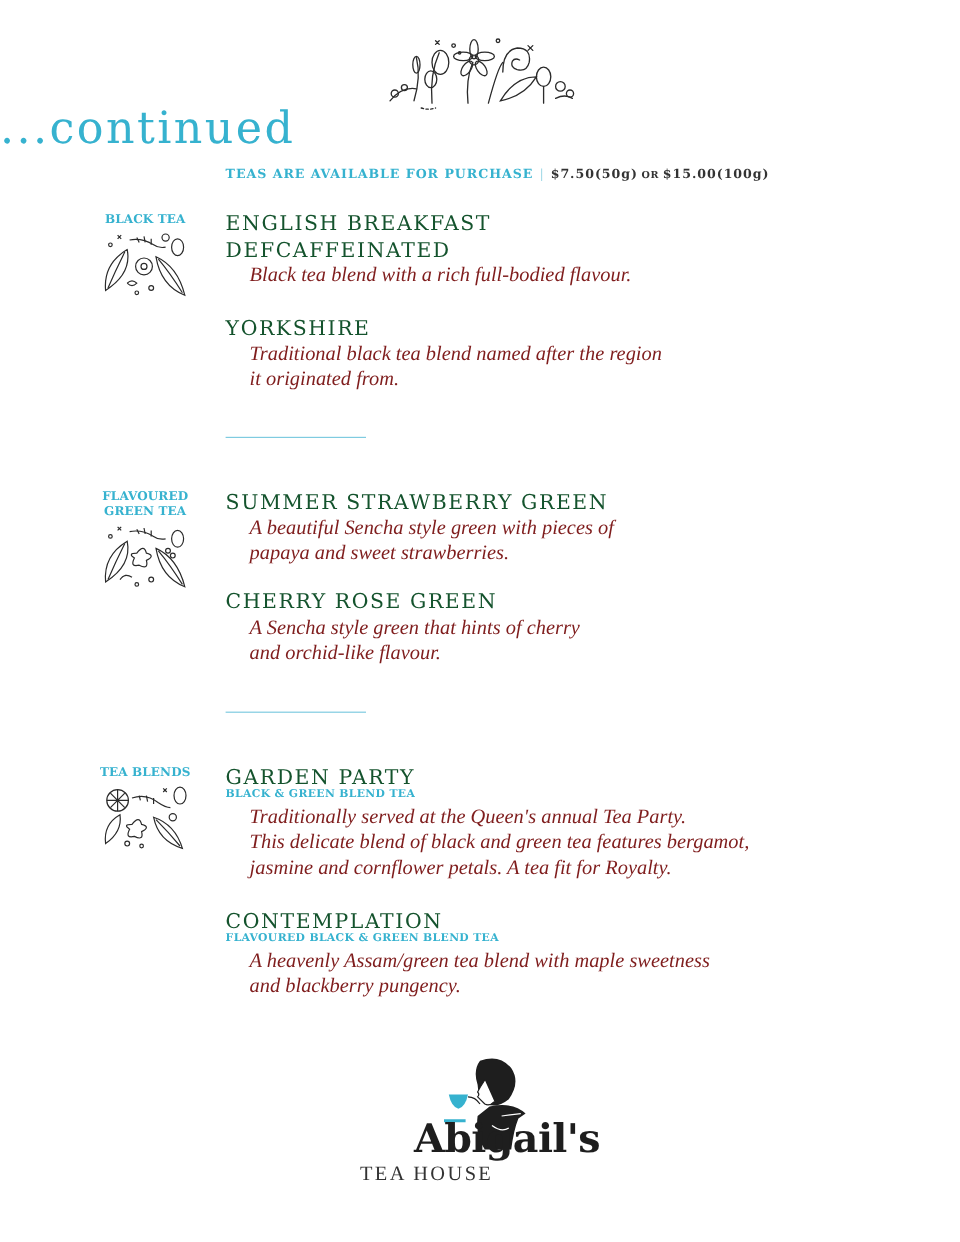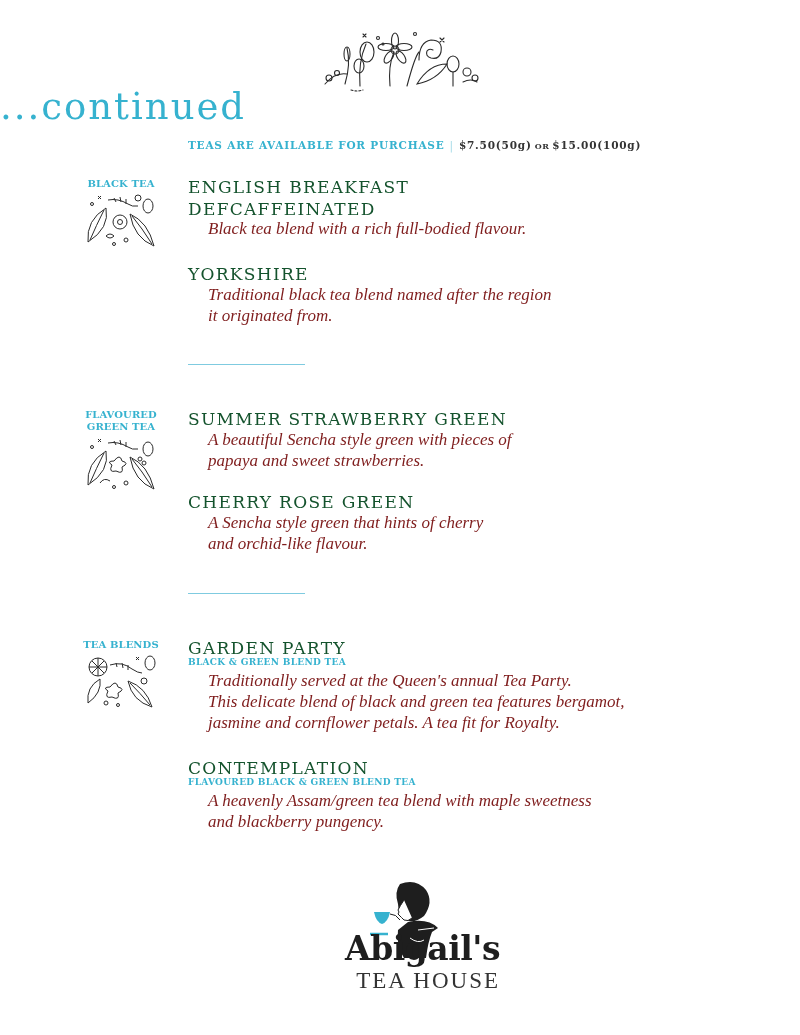--- a/index.html
+++ b/index.html
@@ -47,22 +47,22 @@
   .divider { left: 188px; width: 117px; height: 1px; background: #7fcbe0; }
 
   
   .logo { left: 300px; top: 878px; width: 200px; height: 125px; }
   .logo-name {
     left: 300px; width: 200px; top: 929px; text-align: right;
     font-family: "DejaVu Serif", serif; font-weight: bold; font-size: 33px; color: #1e1e1e;
     letter-spacing: -0.5px;
   }
   .logo-sub {
-    left: 300px; width: 200px; top: 968px; text-align: right;
-    font-family: "Liberation Serif", serif; font-size: 23px; letter-spacing: 2px; color: #333;
+    left: 300px; width: 200px; top: 968px; text-align: left;
+    font-family: "Liberation Serif", serif; font-size: 17px; letter-spacing: 2px; color: #333;
   }
 </style>
 </head>
 <body>
 
 <svg class="abs ornament" viewBox="0 0 170 66" fill="none" stroke="#2b2b2b" stroke-width="1.1" stroke-linecap="round">
   <path d="M10 58 q10 -12 22 -10"></path>
   <circle cx="14" cy="52" r="3"></circle>
     <circle cx="22" cy="47" r="2.5"></circle>
   <path d="M30 58 q6 -20 2 -36"></path>

